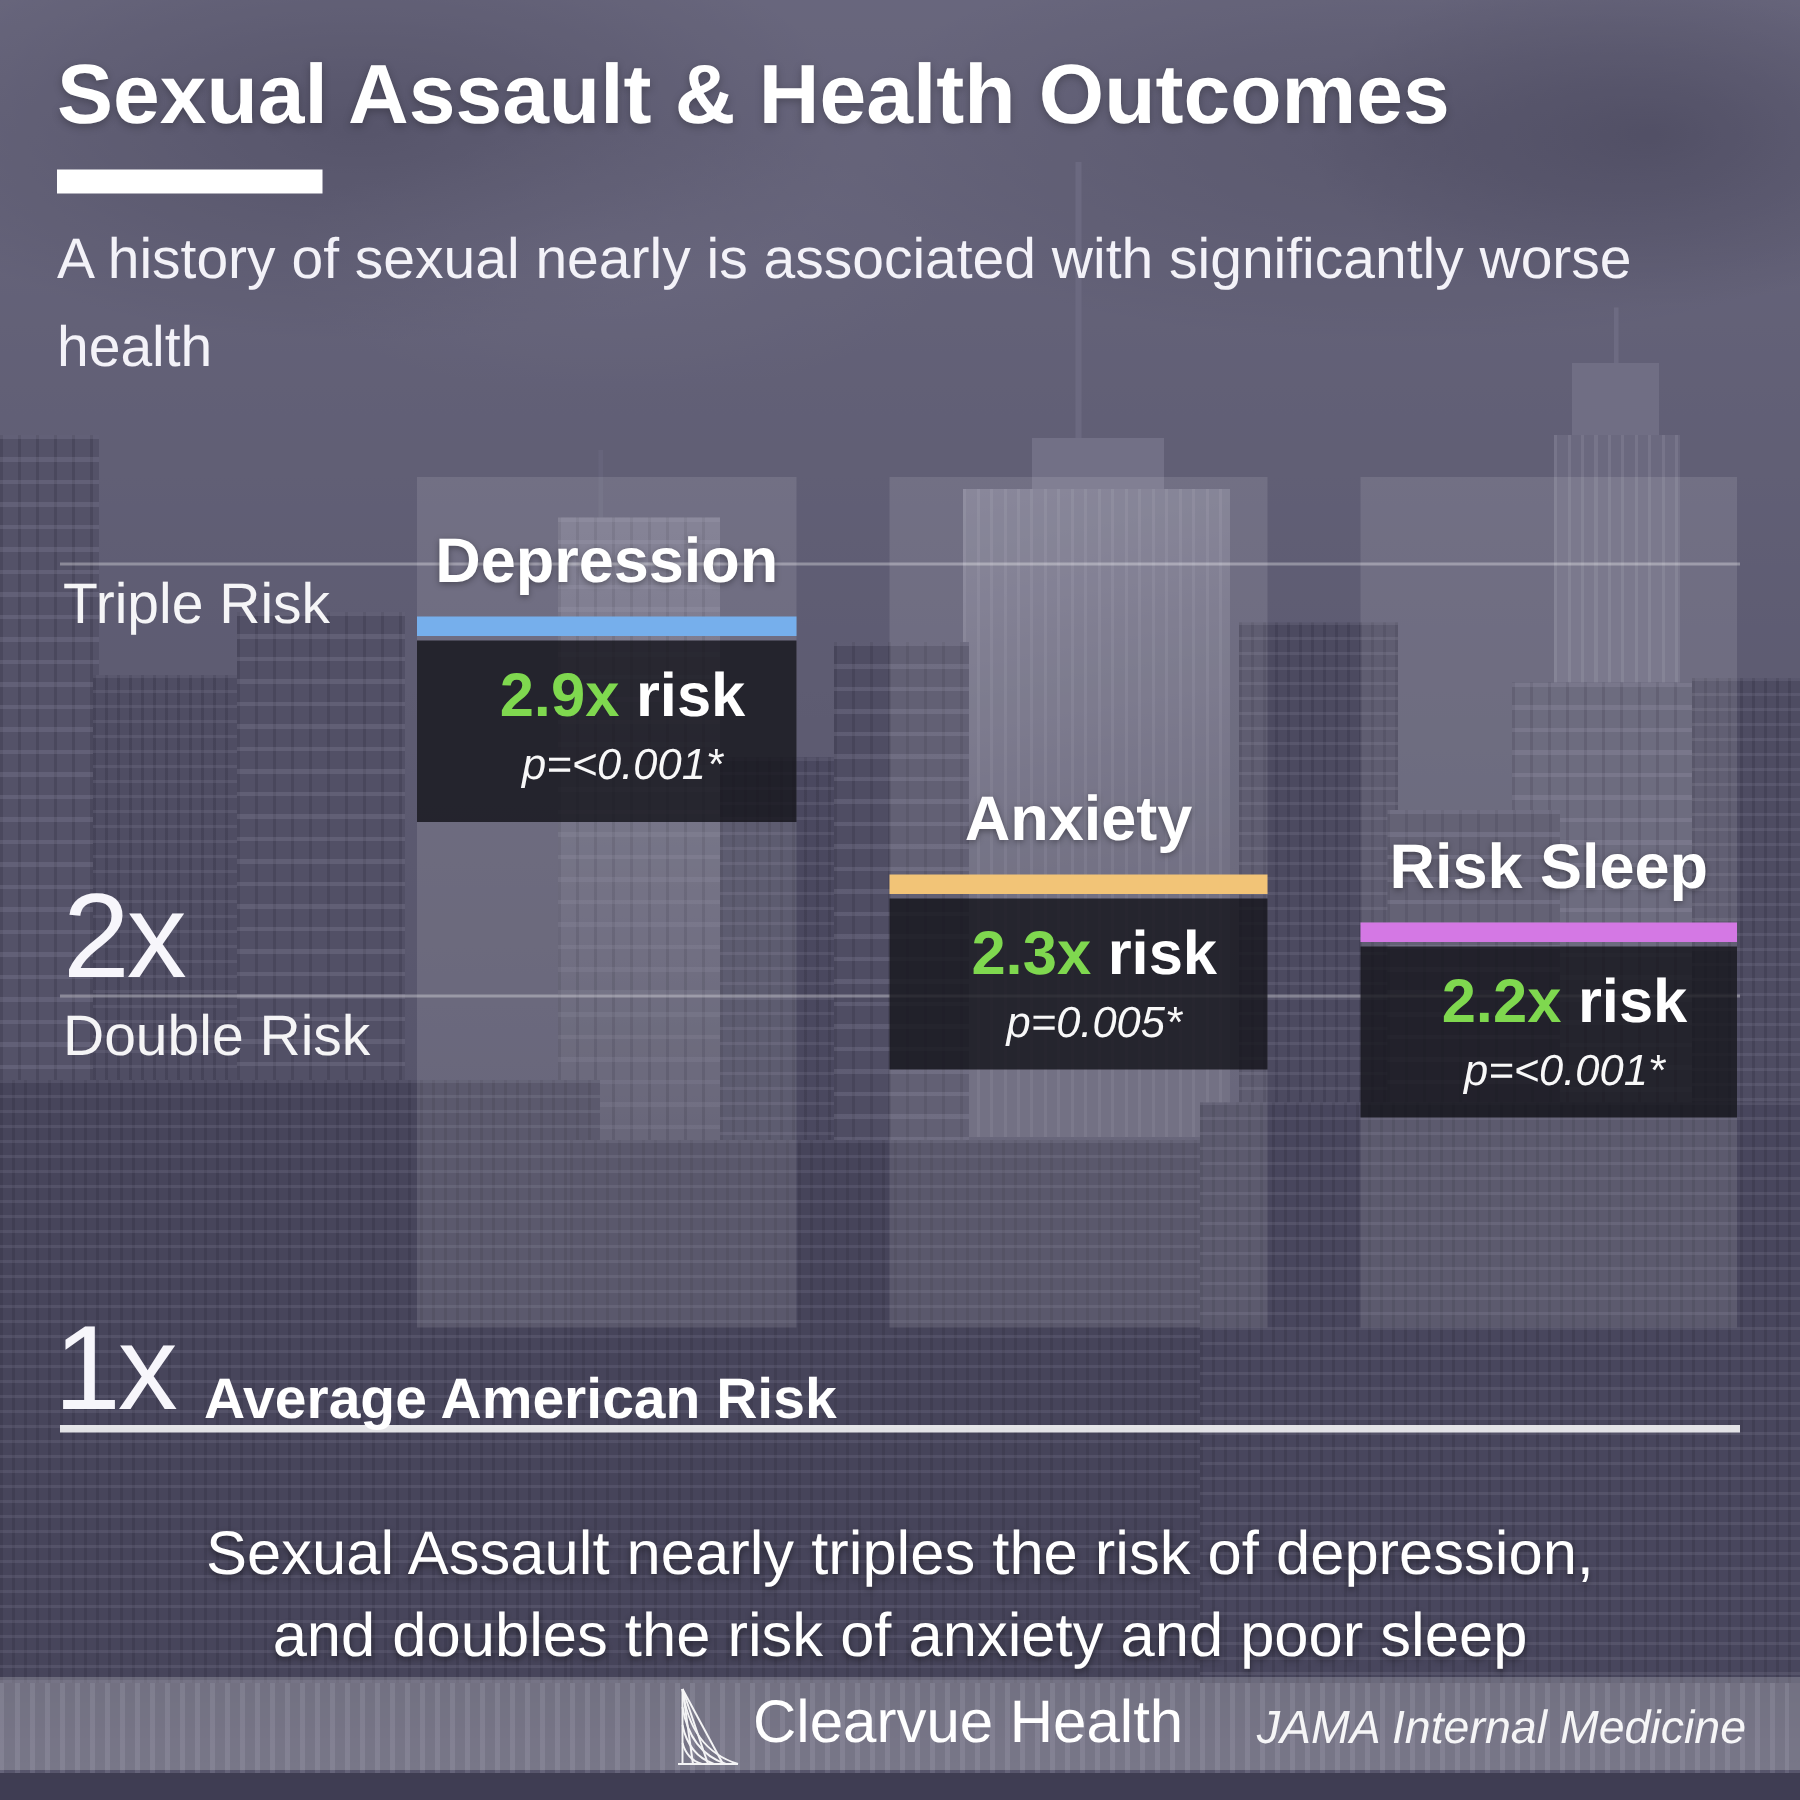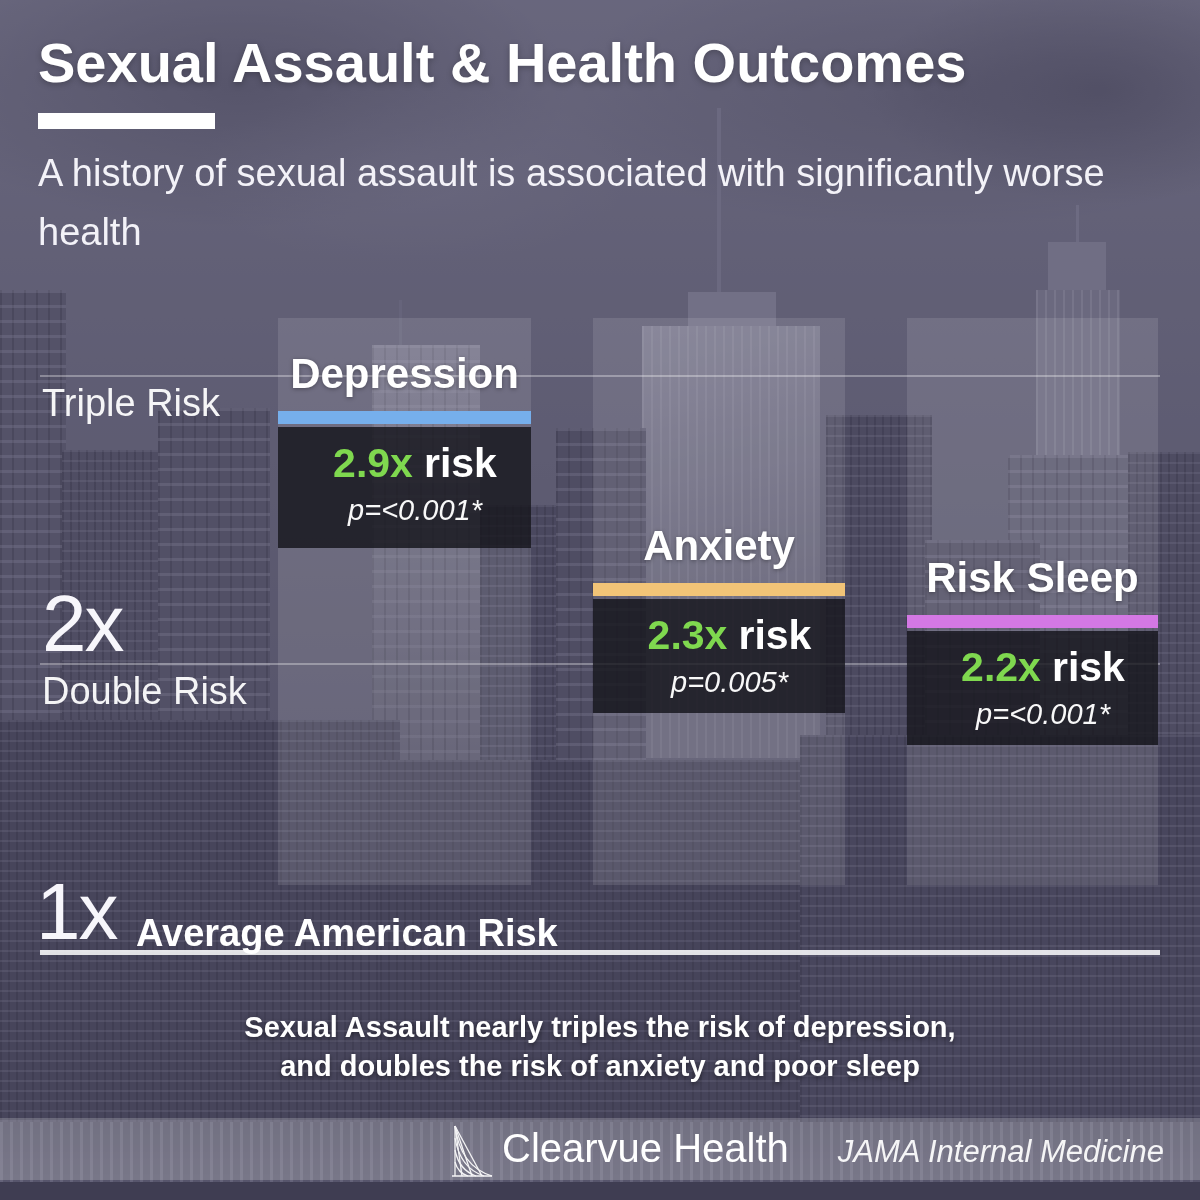--- a/index.html
+++ b/index.html
@@ -38,22 +38,22 @@
   .risk-line { font-size:41px; font-weight:700; color:#fff; }
   .risk-num { font-weight:700; }
   .risk-word { margin-left:11px; }
   .p-line { font-size:29px; font-style:italic; font-weight:300; color:rgba(255,255,255,0.97); margin-top:7px; }
   
   .title { position:absolute; left:38px; top:30px; font-size:56px; font-weight:800; letter-spacing:0;
            text-shadow:0 2px 6px rgba(0,0,0,0.25);text-align:center; }
   .title-rule { position:absolute; left:38px; top:113px; width:177px; height:16px; background:#fff; }
   .subtitle { position:absolute; left:38px; top:144px; width:1080px; font-size:38px; font-weight:300;
               line-height:1.55; color:#f3f2f8; }
-  .summary { position:absolute; left:0; top:1008px; width:100%; text-align:center; font-size:29px;
-             font-weight:700; line-height:1.33; text-shadow:0 2px 5px rgba(0,0,0,0.45); }
+  .summary { position:absolute; left:0; top:1008px; width:100%; text-align:center; font-size:41px;
+             font-weight:400; line-height:1.33; text-shadow:0 2px 5px rgba(0,0,0,0.45); }
   .footer-band { position:absolute; left:0; top:1118px; width:100%; height:62px;
                  background:rgba(255,255,255,0.20); }
   .brand { position:absolute; left:502px; top:1126px; font-size:40px; font-weight:300; color:#fff; }
   .source { position:absolute; right:36px; top:1134px; font-size:31px; font-style:italic; font-weight:300;
             color:rgba(255,255,255,0.93); }
   .logo { position:absolute; left:448px; top:1122px; }
 </style>
 </head>
 <body>
 
@@ -93,21 +93,21 @@
   <div class="bar-col" style="left:278px;width:253px;"></div>
   <div class="bar-col" style="left:593px;width:252px;"></div>
   <div class="bar-col" style="left:907px;width:251px;"></div>
 
   <div class="gridline" style="top:375px;"></div>
   <div class="gridline" style="top:663px;"></div>
   <div class="gridline base" style="top:950px;"></div>
 
   <div class="title">Sexual Assault &amp; Health Outcomes</div>
   <div class="title-rule"></div>
-  <div class="subtitle">A history of sexual assault is associated with significantly worse health</div>
+  <div class="subtitle">A history of sexual nearly is associated with significantly worse health</div>
 
   <div class="axis-lab" style="top:382px;">Triple Risk</div>
   <div class="axis-val" style="top:584px;">2x</div>
   <div class="axis-lab" style="top:670px;">Double Risk</div>
   <div class="axis-val" style="left:36px;top:872px;">1x</div>
   <div class="axis-lab bold" style="left:136px;top:892px;margin-top:20px;">Average American Risk</div>
 
   <div class="bar-group" style="left:278px;width:253px;">
     <div class="bar-head" style="top:350px;">Depression</div>
     <div class="bar-line" style="top: 411px; background-color: rgb(118, 175, 236);"></div>

